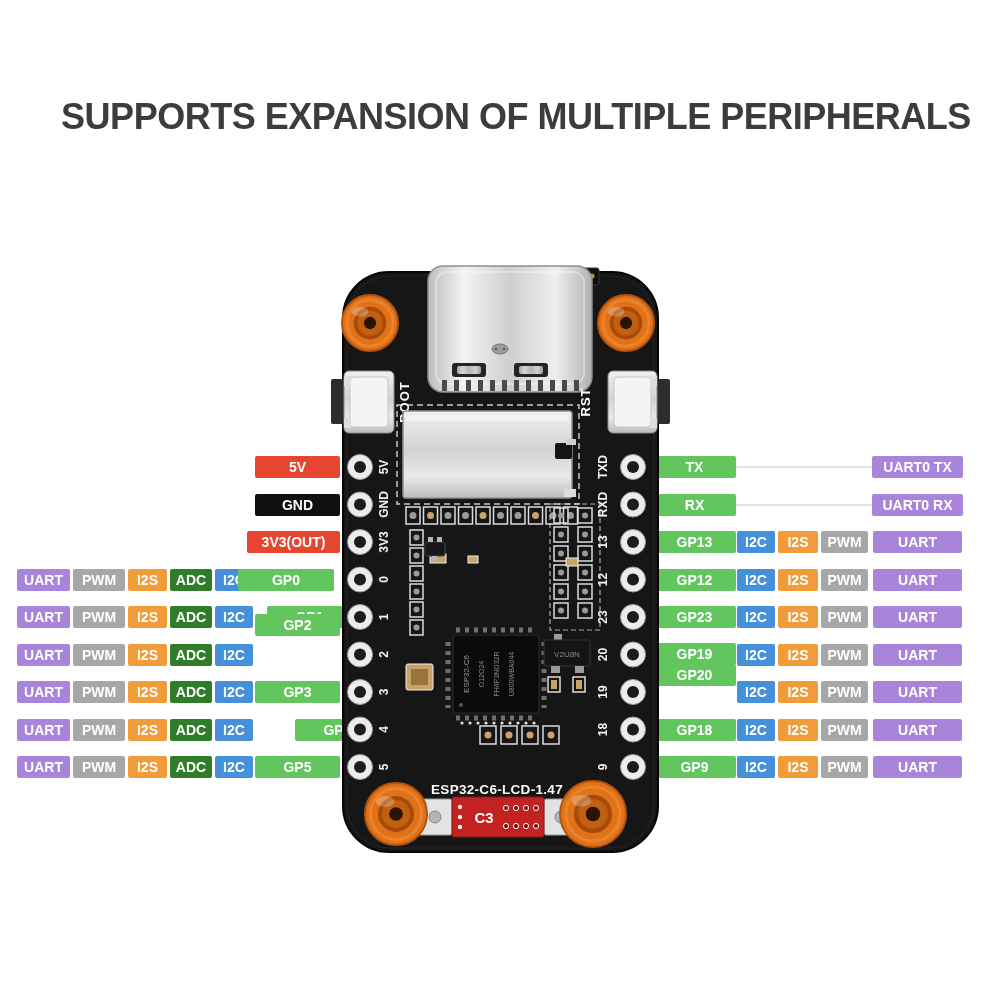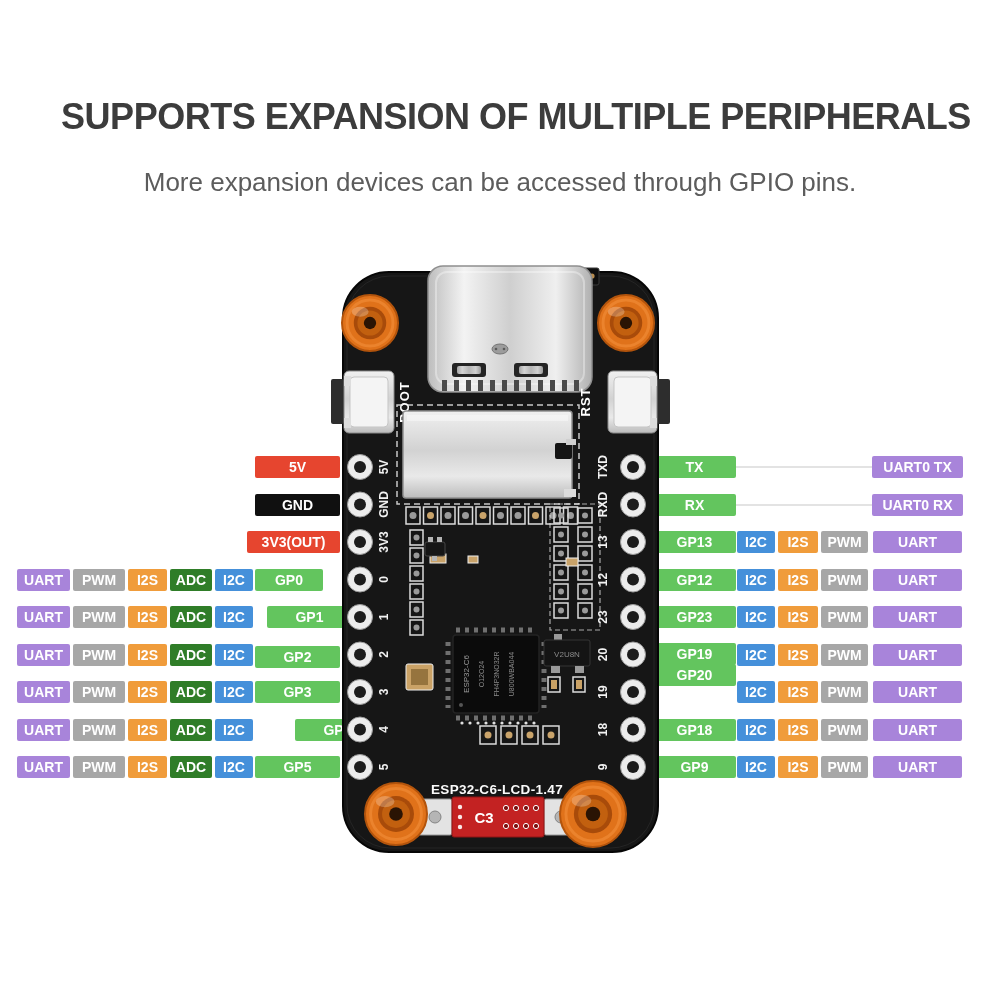--- a/index.html
+++ b/index.html
@@ -26,44 +26,43 @@
   #board-svg { position:absolute; left:330px; top:258px; }
   #board-svg text { font-family:"Liberation Sans", sans-serif; }
   .chip-text { font-family:"DejaVu Sans Mono", monospace; }
 </style>
 </head>
 <body>
 
 <div class="canvas">
 
   <h1 class="title">SUPPORTS EXPANSION OF MULTIPLE PERIPHERALS</h1>
-  <p class="subtitle">More expansion devices can be accessed through GPIO pins.</p>
 
   <div id="pinout">
       <div class="badge" style="left: 255px; top: 456px; width: 85px; background: rgb(230, 69, 47);">5V</div>
       <div class="badge" style="left: 255px; top: 493.5px; width: 85px; background: rgb(16, 16, 16);">GND</div>
       <div class="badge" style="left: 247px; top: 531px; width: 93px; background: rgb(230, 69, 47);">3V3(OUT)</div>
       <div class="badge" style="left: 17px; top: 568.5px; width: 53px; background: rgb(168, 132, 218);">UART</div>
       <div class="badge" style="left: 73px; top: 568.5px; width: 52px; background: rgb(167, 167, 167);">PWM</div>
       <div class="badge" style="left: 128px; top: 568.5px; width: 39px; background: rgb(240, 156, 59);">I2S</div>
       <div class="badge" style="left: 170px; top: 568.5px; width: 42px; background: rgb(47, 125, 40);">ADC</div>
       <div class="badge" style="left: 215px; top: 568.5px; width: 38px; background: rgb(69, 144, 218);">I2C</div>
-      <div class="badge" style="left: 255px; top: 568.5px; width: 68px; background: rgb(99, 197, 94);">GP0</div>
+      <div class="badge" style="left: 238px; top: 568.5px; width: 96px; background: rgb(99, 197, 94);">GP0</div>
       <div class="badge" style="left: 17px; top: 606px; width: 53px; background: rgb(168, 132, 218);">UART</div>
       <div class="badge" style="left: 73px; top: 606px; width: 52px; background: rgb(167, 167, 167);">PWM</div>
       <div class="badge" style="left: 128px; top: 606px; width: 39px; background: rgb(240, 156, 59);">I2S</div>
       <div class="badge" style="left: 170px; top: 606px; width: 42px; background: rgb(47, 125, 40);">ADC</div>
       <div class="badge" style="left: 215px; top: 606px; width: 38px; background: rgb(69, 144, 218);">I2C</div>
       <div class="badge" style="left: 255px; top: 606px; width: 85px; background: rgb(99, 197, 94); margin-left: 12px;">GP1</div>
       <div class="badge" style="left: 17px; top: 643.5px; width: 53px; background: rgb(168, 132, 218);">UART</div>
       <div class="badge" style="left: 73px; top: 643.5px; width: 52px; background: rgb(167, 167, 167);">PWM</div>
       <div class="badge" style="left: 128px; top: 643.5px; width: 39px; background: rgb(240, 156, 59);">I2S</div>
       <div class="badge" style="left: 170px; top: 643.5px; width: 42px; background: rgb(47, 125, 40);">ADC</div>
       <div class="badge" style="left: 215px; top: 643.5px; width: 38px; background: rgb(69, 144, 218);">I2C</div>
-      <div class="badge" style="left: 255px; top: 646px; width: 85px; background: rgb(99, 197, 94);">GP2</div>
+      <div class="badge" style="left: 255px; top: 614px; width: 85px; background: rgb(99, 197, 94);">GP2</div>
       <div class="badge" style="left: 17px; top: 681px; width: 53px; background: rgb(168, 132, 218);">UART</div>
       <div class="badge" style="left: 73px; top: 681px; width: 52px; background: rgb(167, 167, 167);">PWM</div>
       <div class="badge" style="left: 128px; top: 681px; width: 39px; background: rgb(240, 156, 59);">I2S</div>
       <div class="badge" style="left: 170px; top: 681px; width: 42px; background: rgb(47, 125, 40);">ADC</div>
       <div class="badge" style="left: 215px; top: 681px; width: 38px; background: rgb(69, 144, 218);">I2C</div>
       <div class="badge" style="left: 255px; top: 681px; width: 85px; background: rgb(99, 197, 94);">GP3</div>
       <div class="badge" style="left: 17px; top: 718.5px; width: 53px; background: rgb(168, 132, 218);">UART</div>
       <div class="badge" style="left: 73px; top: 718.5px; width: 52px; background: rgb(167, 167, 167);">PWM</div>
       <div class="badge" style="left: 128px; top: 718.5px; width: 39px; background: rgb(240, 156, 59);">I2S</div>
       <div class="badge" style="left: 170px; top: 718.5px; width: 42px; background: rgb(47, 125, 40);">ADC</div>

